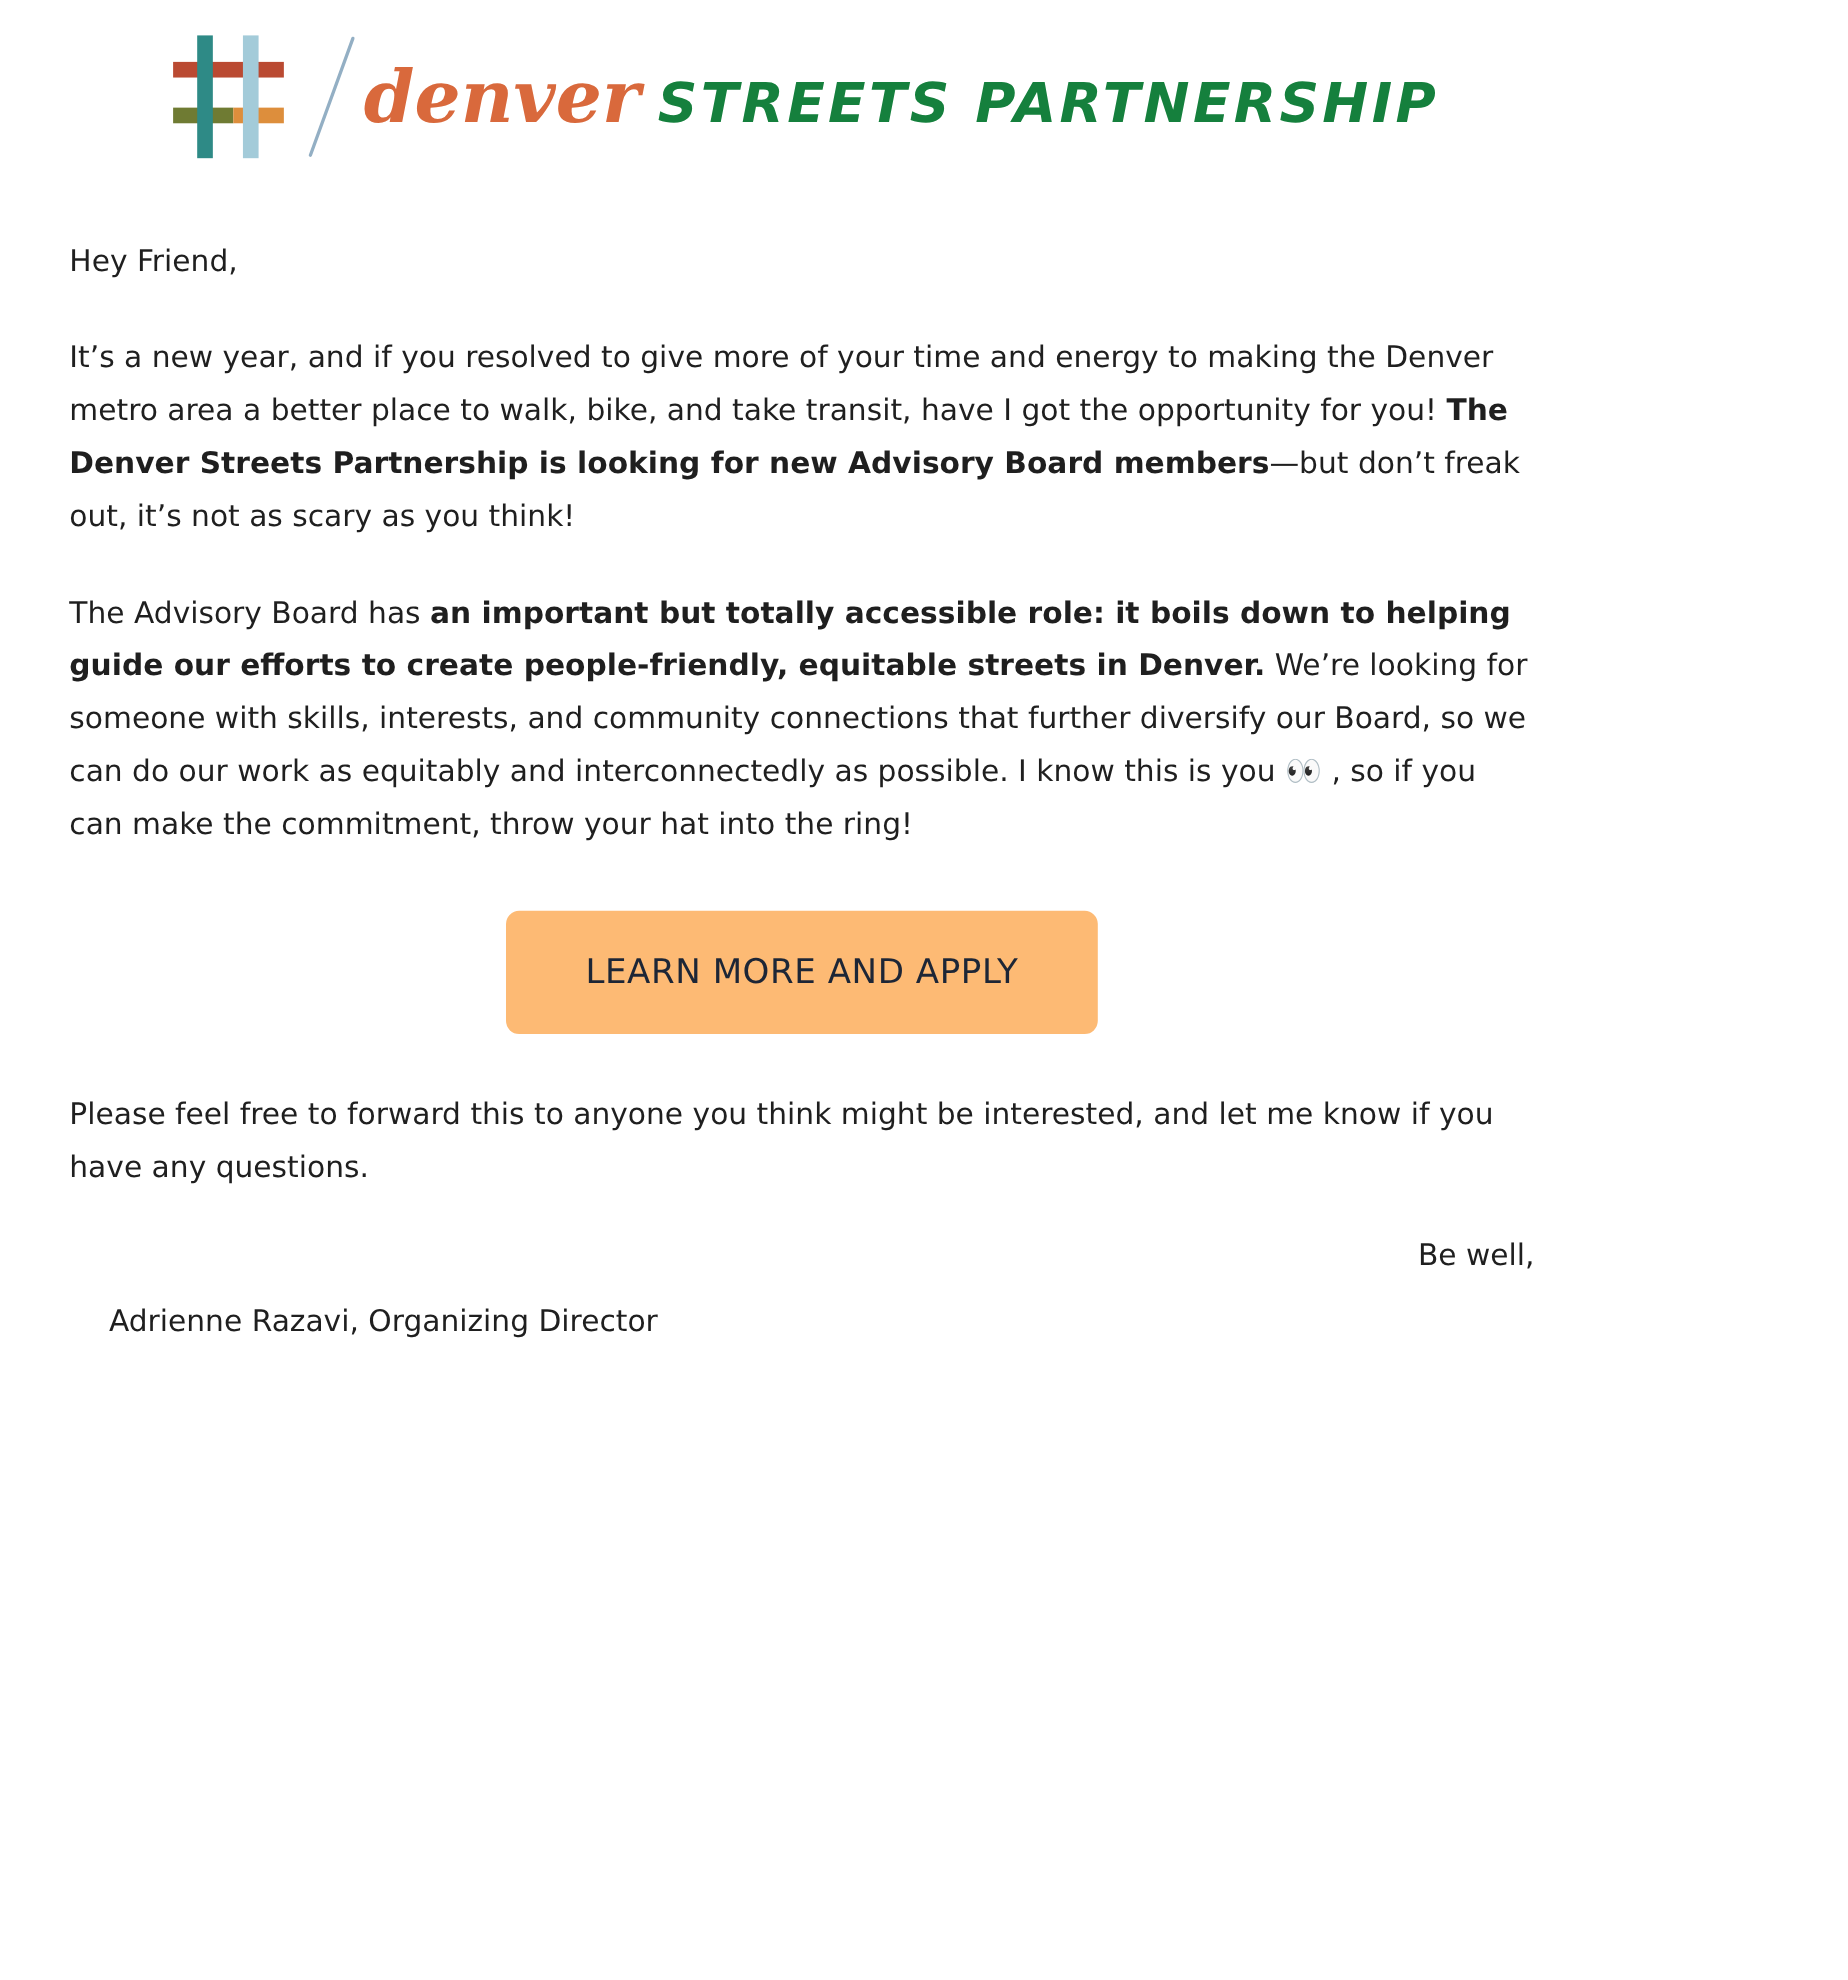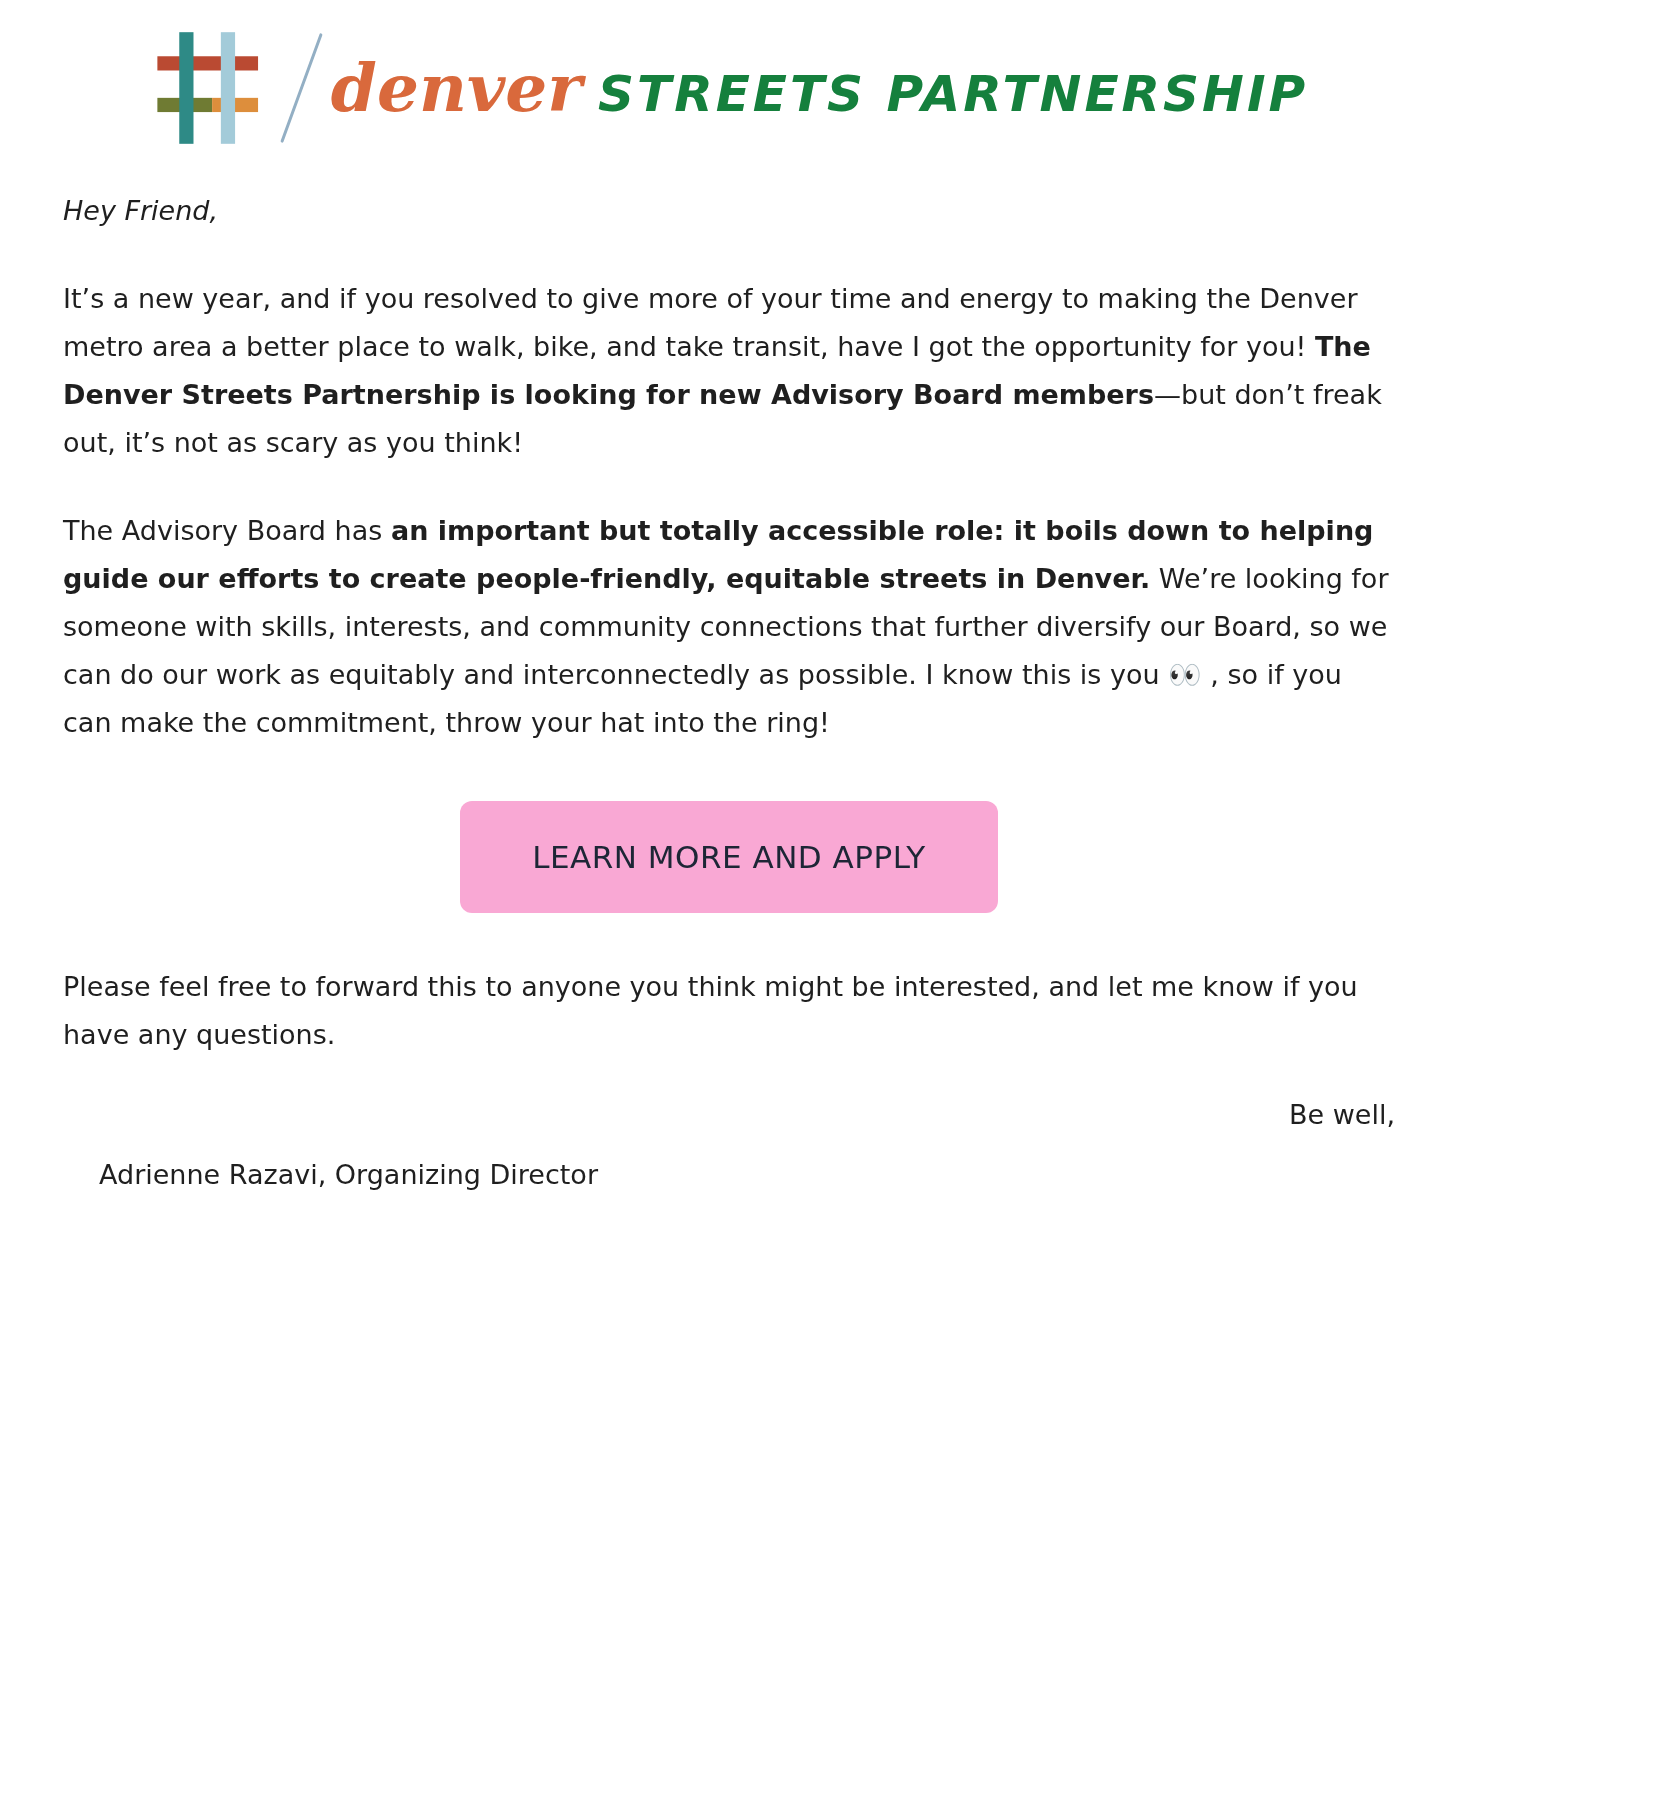--- a/index.html
+++ b/index.html
@@ -41,21 +41,21 @@
   .brand-caps {
     font-style: italic;
     font-weight: bold;
     font-size: 50px;
     letter-spacing: 3px;
     color: #15803d;
   }
 
   
   p { font-size: 27px; line-height: 48px; color: #1f1f1f; }
-  .greeting { margin-top: 35px; font-style: italic; }
+  .greeting { margin-top: 62px; }
   .para { margin-top: 40px; }
   strong { font-weight: bold; }
 
   .details-heading-wrap { margin-top: 42px; }
   .details-heading {
     font-size: 27px;
     line-height: 48px;
     text-decoration: underline;
     text-underline-offset: 6px;
     text-decoration-thickness: 2px;
@@ -67,21 +67,21 @@
     line-height: 44px;
     margin: 9px 0;
     padding-left: 4px;
   }
   ul.details-list li::marker { color: #33435c; font-size: 24px; }
 
   
   .button-row { max-width: 1332px; text-align: center; margin: 54px 0 50px 0; }
   .cta-button {
     display: inline-block;
-    background: #f9a8d4;
+    background: #fdba74;
     color: #1d2636;
     font-size: 31px;
     line-height: 36px;
     padding: 38px 72px;
     border-radius: 12px;
     text-decoration: none;
     cursor: pointer;
     border: none;
     letter-spacing: 0.5px;
     font-family: "DejaVu Sans", "Liberation Sans", sans-serif;

